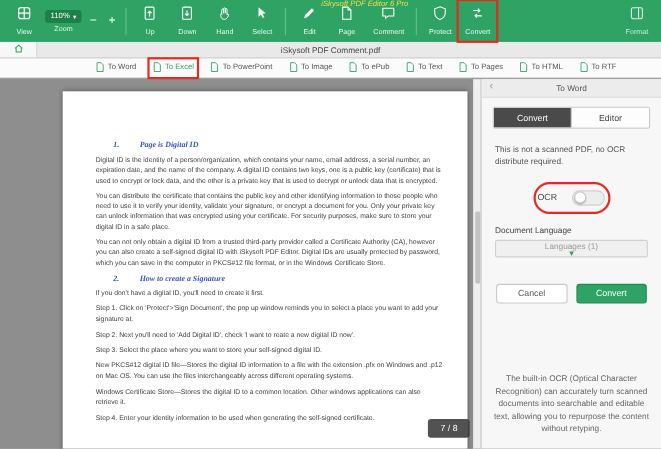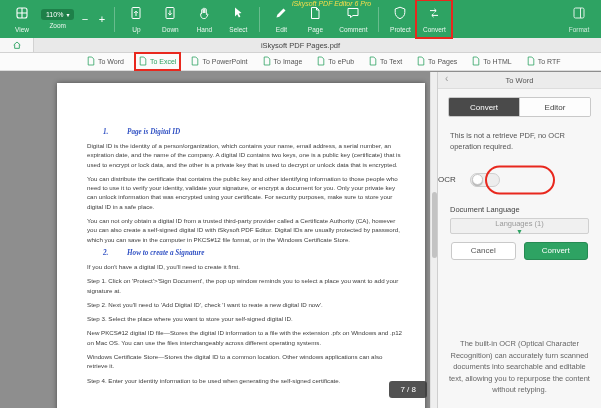--- a/index.html
+++ b/index.html
@@ -66,35 +66,35 @@
            border-left:1px solid #cfcfcf; }
   .panel-header { height:17px; background:#ececec; border-bottom:1px solid #ddd; position:relative;
                   display:flex; align-items:center; justify-content:center; font-size:7.5px; color:#555; }
   .back-chevron { position:absolute; left:7px; top:1px; color:#999; font-size:10px; cursor:pointer; }
   .panel-tabs { display:flex; margin:8px 10px 0; height:20px; border:1px solid #c9c9c9;
                 border-radius:2px; overflow:hidden; }
   .ptab { flex:1; display:flex; align-items:center; justify-content:center; font-size:8px; cursor:pointer; }
   .ptab.active { background:#4a4a4a; color:#fff; }
   .ptab.inactive { background:#fdfdfd; color:#444; border-left:1px solid #c9c9c9; }
   .panel-notice { margin:13px 12px 0; font-size:7.5px; color:#555; line-height:1.5; }
-  .ocr-row { margin:12px 0 0; height:30px; position:relative; display:flex;
-             align-items:center; justify-content:flex-start; gap:14px; }
+  .ocr-row { margin:12px 11px 0; height:30px; position:relative; display:flex;
+             align-items:center; justify-content:center; gap:14px; }
   .ocr-label { font-size:8px; color:#444; }
   .toggle { width:30px; height:14px; background:#ededed; border:1px solid #cfcfcf; border-radius:7px;
             position:relative; cursor:pointer; }
   .toggle-knob { position:absolute; left:1px; top:0.5px; width:11px; height:11px; background:#fff;
                  border:1px solid #c6c6c6; border-radius:50%; box-shadow:0 1px 1px rgba(0,0,0,.25); }
   .toggle-annot { position:absolute; left:50%; top:50%; transform:translate(-50%,-50%);
                   width:70px; height:29px; border:2px solid #e8281e; border-radius:15px; pointer-events:none; }
   .lang-label { margin:10px 12px 4px; font-size:7.5px; color:#444; }
   .lang-select { margin:0 12px; height:16px; background:#f0f0f0; border:1px solid #d0d0d0; border-radius:2px;
                  display:flex; align-items:center; justify-content:space-between; padding:0 6px;
                  font-size:7.5px; color:#9a9a9a; cursor:default;flex-direction:column; }
   .lang-caret { color:#2ea363; font-size:7px; }
-  .panel-buttons { display:flex; gap:8px; margin:8px 13px 0; }
+  .panel-buttons { display:flex; gap:8px; margin:24px 13px 0; }
   .btn { flex:1; height:18px; border-radius:3px; font-size:8px; display:flex; align-items:center;
          justify-content:center; cursor:pointer; }
   .btn-cancel { background:#fff; border:1px solid #c9c9c9; color:#555; }
   .btn-convert { background:#2ea363; border:1px solid #268a53; color:#fff; }
   .panel-desc { position:absolute; bottom:12px; left:10px; right:10px; font-size:7.5px; color:#666;
                 text-align:center; line-height:1.55;margin-top:39px; }
 </style>
 </head>
 <body>
 
@@ -229,21 +229,21 @@
 <div class="watermark">iSkysoft PDF Editor 6 Pro</div>
 
 <div class="tabbar">
   <div class="home-tab">
     <span>
       <svg viewBox="0 0 12 12">
           <path d="M2 6l4-3.6L10 6M3.2 5.4V10h5.6V5.4" fill="none" stroke="#2ea363" stroke-width="1.1"></path>
         </svg>
     </span>
   </div>
-  <div class="tab-title">iSkysoft PDF Pages.pdf</div>
+  <div class="tab-title">iSkysoft PDF Comment.pdf</div>
 </div>
 
 <div class="convertbar">
   <div class="cv-item">
     <span><svg viewBox="0 0 10 12">
           <path d="M1.5 1H6l2.5 2.5V11H1.5z" fill="none" stroke="#2ea363" stroke-width="1"></path>
         </svg></span>
     <span>To Word</span>
   </div>
   <div class="cv-item active red-outline">
@@ -333,21 +333,21 @@
   <div class="panel-header">
     <span class="back-chevron">‹</span>
     <span>To Word</span>
   </div>
 
   <div class="panel-tabs">
     <div class="ptab active">Convert</div>
     <div class="ptab inactive">Editor</div>
   </div>
 
-  <div class="panel-notice">This is not a retrieve PDF, no OCR operation required.</div>
+  <div class="panel-notice">This is not a scanned PDF, no OCR distribute required.</div>
 
   <div class="ocr-row">
     <span class="ocr-label">OCR</span>
     <div class="toggle">
       <div class="toggle-knob"></div>
     </div>
     <div class="toggle-annot"></div>
   </div>
 
   <div class="lang-label">Document Language</div>

